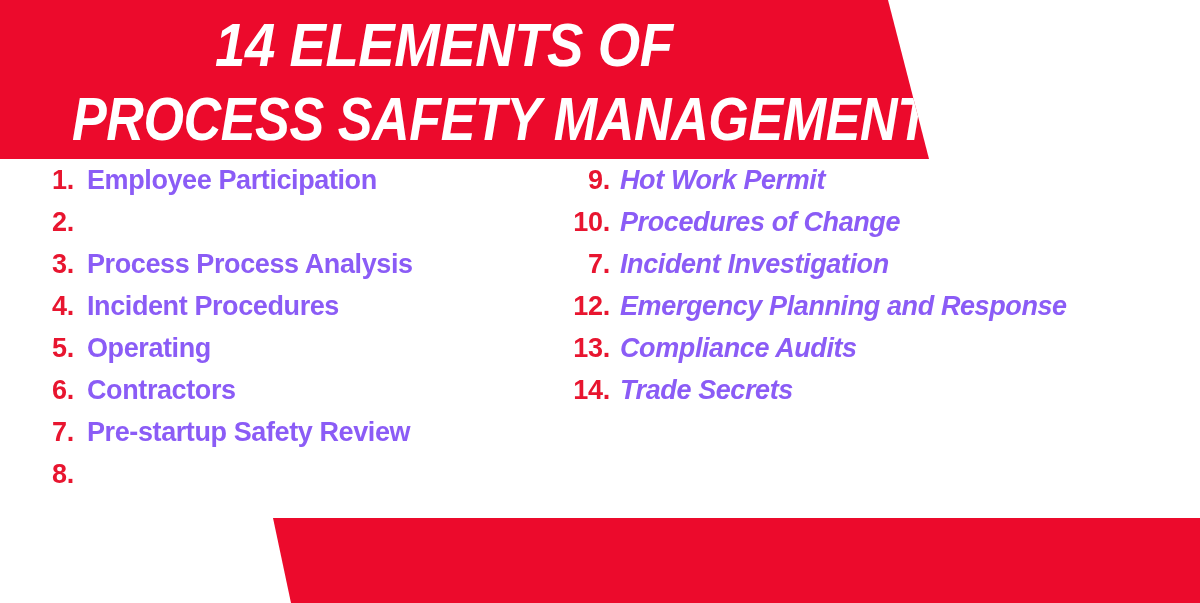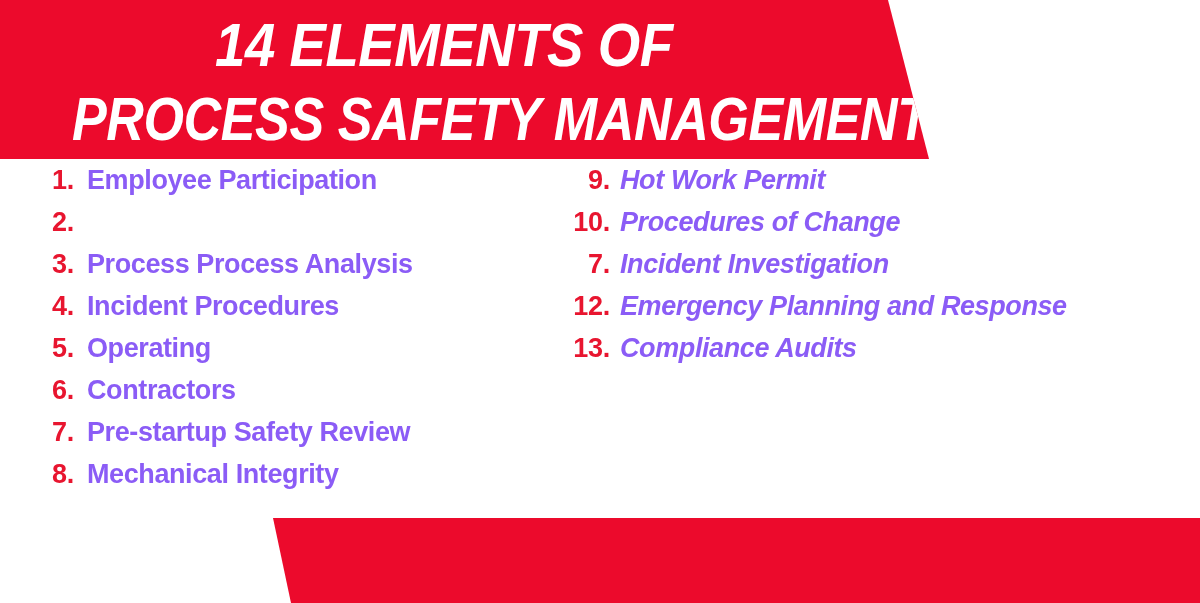--- a/index.html
+++ b/index.html
@@ -174,21 +174,20 @@
         <li class="list-item">
           <span class="item-number">6.</span>
           <span class="item-label">Contractors</span>
         </li>
         <li class="list-item">
           <span class="item-number">7.</span>
           <span class="item-label">Pre-startup Safety Review</span>
         </li>
         <li class="list-item">
           <span class="item-number">8.</span>
-          <span class="item-label">Mechanical Integrity</span>
         </li>
       </ul>
     </div>
 
     <div class="column column-right">
       <ul class="list">
         <li class="list-item">
           <span class="item-number">9.</span>
           <span class="item-label">Hot Work Permit</span>
         </li>
@@ -201,20 +200,24 @@
           <span class="item-label">Incident Investigation</span>
         </li>
         <li class="list-item">
           <span class="item-number">12.</span>
           <span class="item-label">Emergency Planning and Response</span>
         </li>
         <li class="list-item">
           <span class="item-number">13.</span>
           <span class="item-label">Compliance Audits</span>
         </li>
+        <li class="list-item">
+          <span class="item-number">14.</span>
+          <span class="item-label">Trade Secrets</span>
+        </li>
       </ul>
     </div>
 
   </div>
 
   <div class="footer-bar"></div>
 
 </div>
 
 </body></html>

